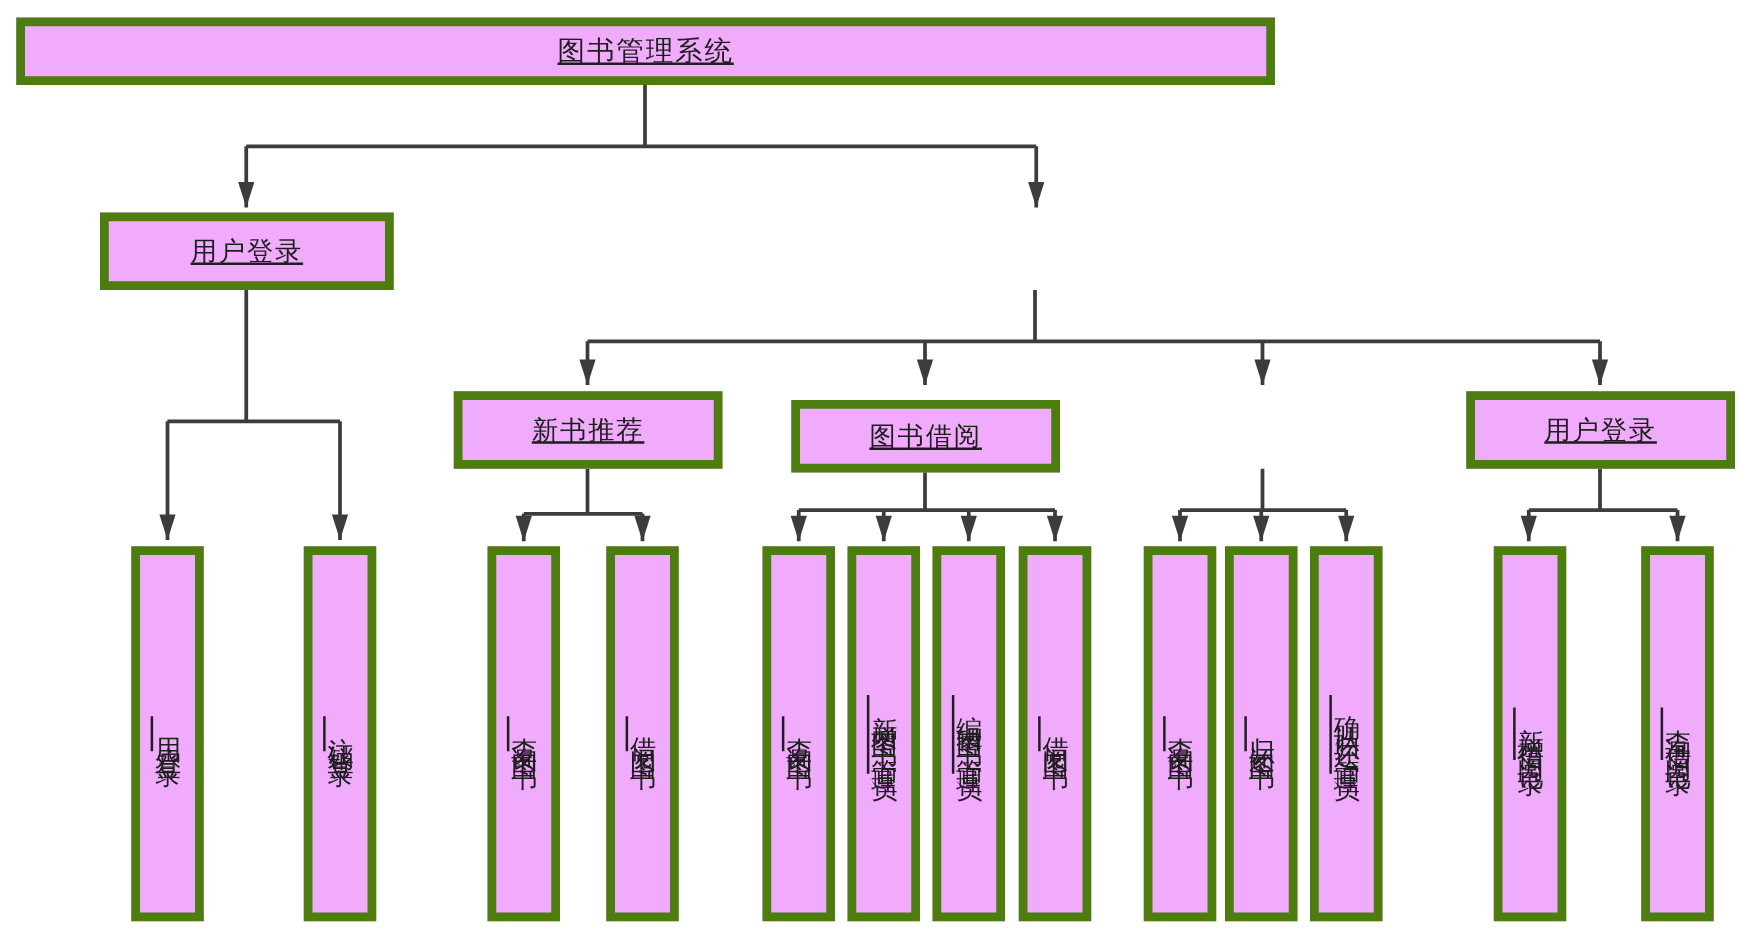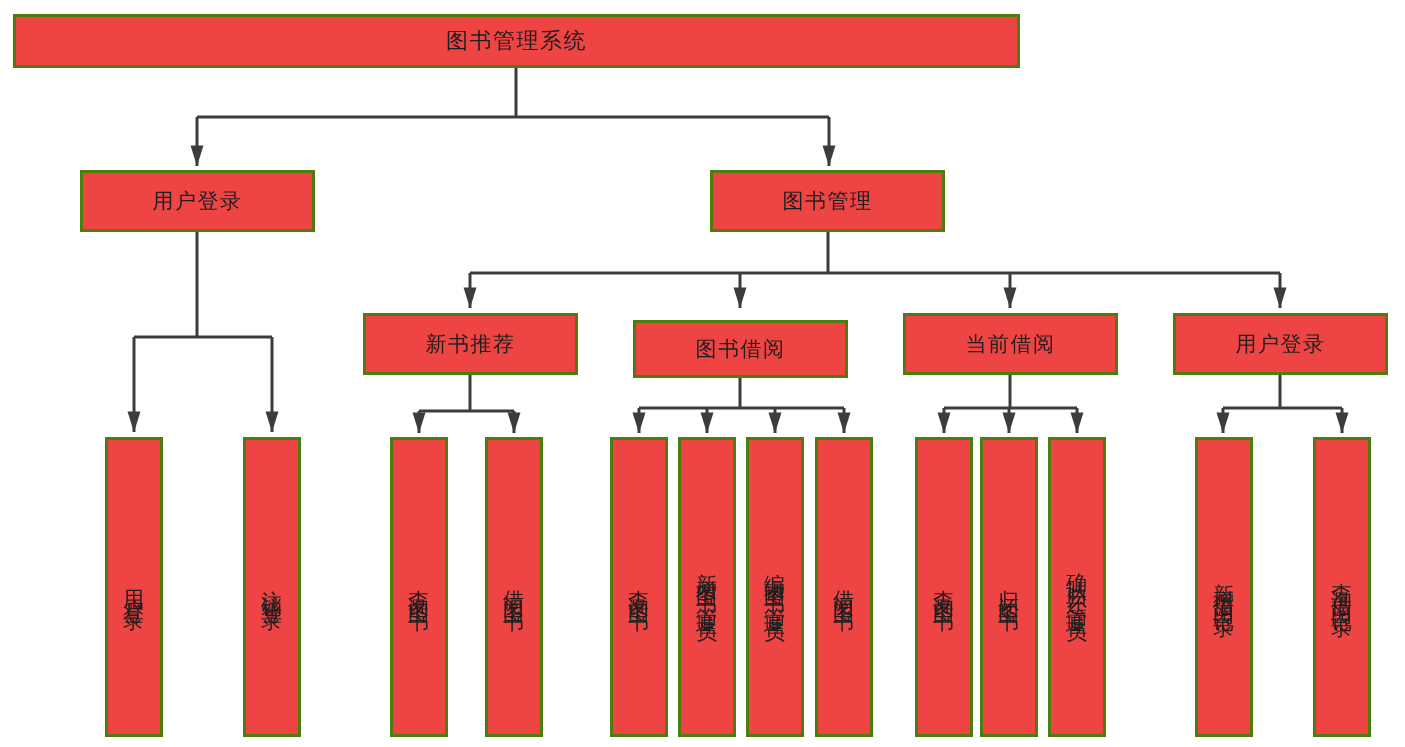--- a/index.html
+++ b/index.html
@@ -14,26 +14,27 @@
   }
   .wires {
     position: absolute;
     left: 0; top: 0;
     width: 1405px; height: 747px;
     pointer-events: none;
   }
   .box {
     position: absolute;
     box-sizing: border-box;
-    background: #ef4444;
-    border: 3px solid #4d7c0f;
+    background: #f0abfc;
+    border: 7px solid #4d7c0f;
     display: flex;
     align-items: center;
     justify-content: center;
     color: #1e1e1e;
+    text-decoration: underline;
   }
   .hbox { font-size: 21px; letter-spacing: 1.5px; }
   .root-box { font-size: 22px; }
   .vbox .vtext {
     writing-mode: vertical-rl;
     text-orientation: mixed;
     font-size: 21px;
     letter-spacing: 7px;
     line-height: 1;
     white-space: nowrap;
@@ -102,32 +103,26 @@
     </g>
   </svg>
 
   <div class="box hbox root-box" style="left:13px; top:14px; width:1007px; height:54px;">
     <span>图书管理系统</span>
   </div>
 
   <div class="box hbox" style="left:80px; top:170px; width:235px; height:62px;">
     <span>用户登录</span>
   </div>
-  <div class="box hbox" style="left:710px; top:170px; width:235px; height:62px;">
-    <span>图书管理</span>
-  </div>
 
   <div class="box hbox" style="left:363px; top:313px; width:215px; height:62px;">
     <span>新书推荐</span>
   </div>
   <div class="box hbox" style="left:633px; top:320px; width:215px; height:58px;text-align:center;">
     <span>图书借阅</span>
-  </div>
-  <div class="box hbox" style="left:903px; top:313px; width:215px; height:62px;">
-    <span>当前借阅</span>
   </div>
   <div class="box hbox" style="left:1173px; top:313px; width:215px; height:62px;">
     <span>用户登录</span>
   </div>
 
   <div class="box vbox" style="left:105px; top:437px; width:58px; height:300px;">
     <span class="vtext">用户登录</span>
   </div>
   <div class="box vbox" style="left:243px; top:437px; width:58px; height:300px;">
     <span class="vtext">注销登录</span>

